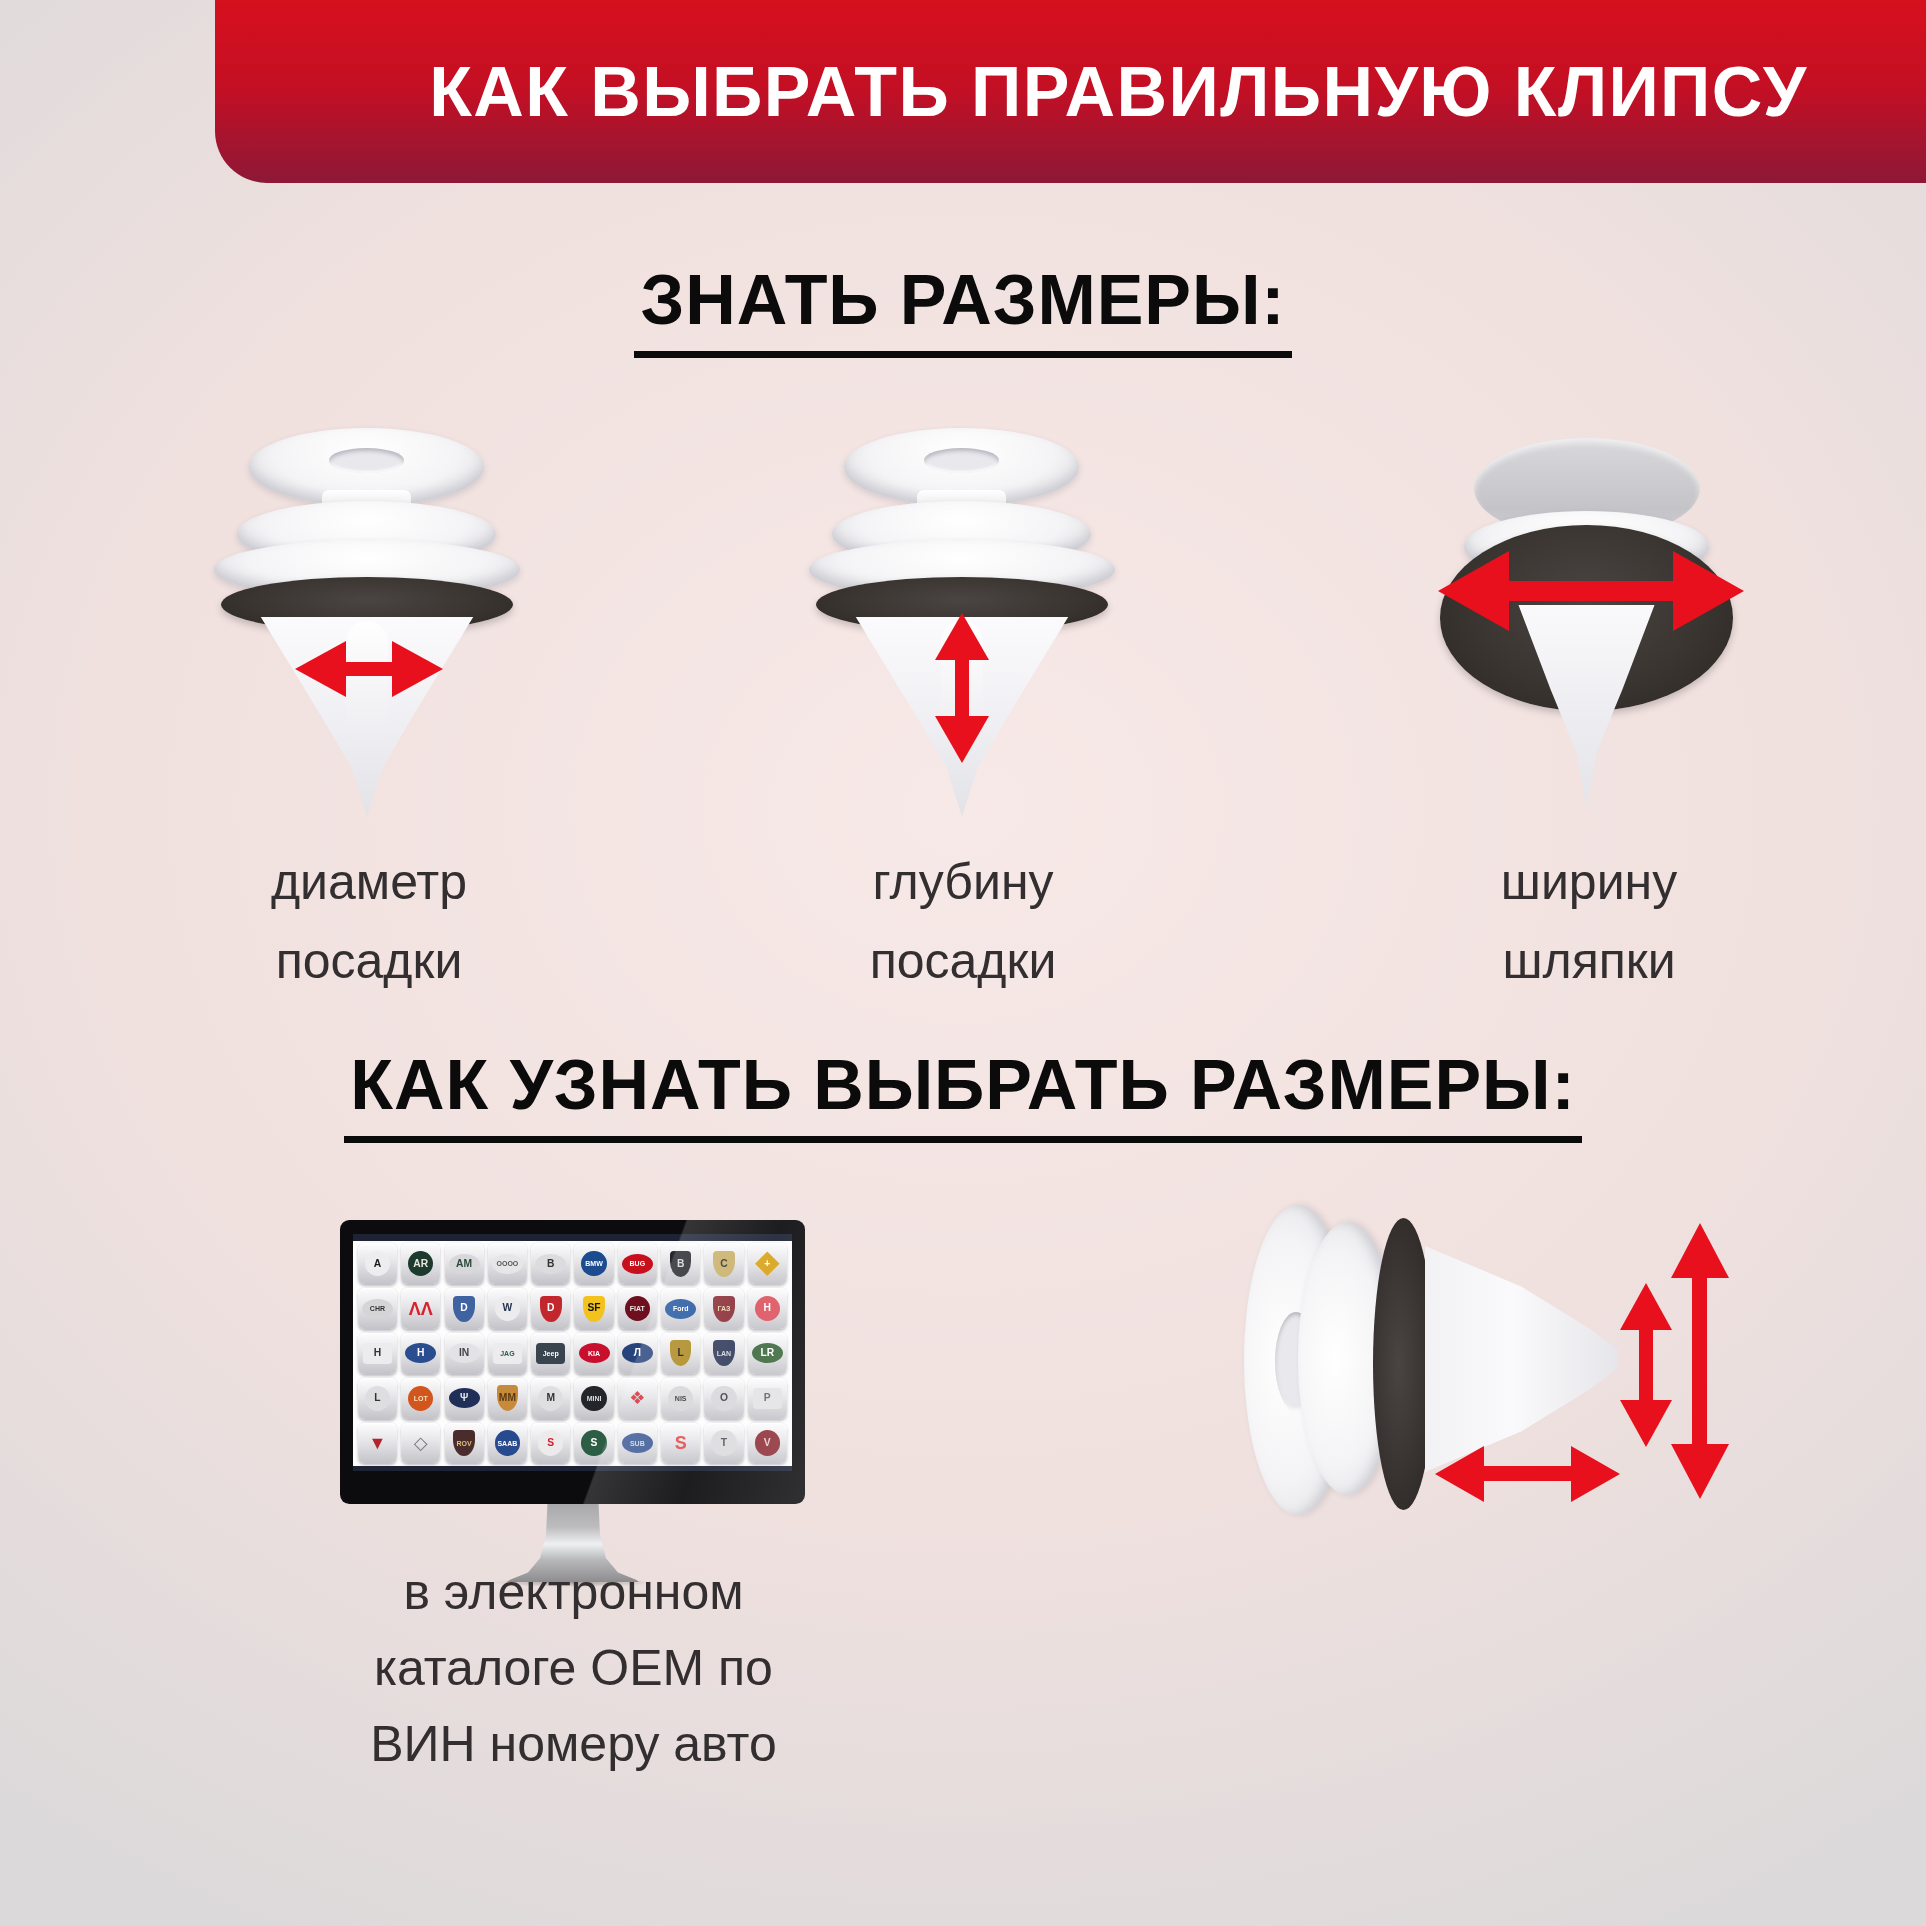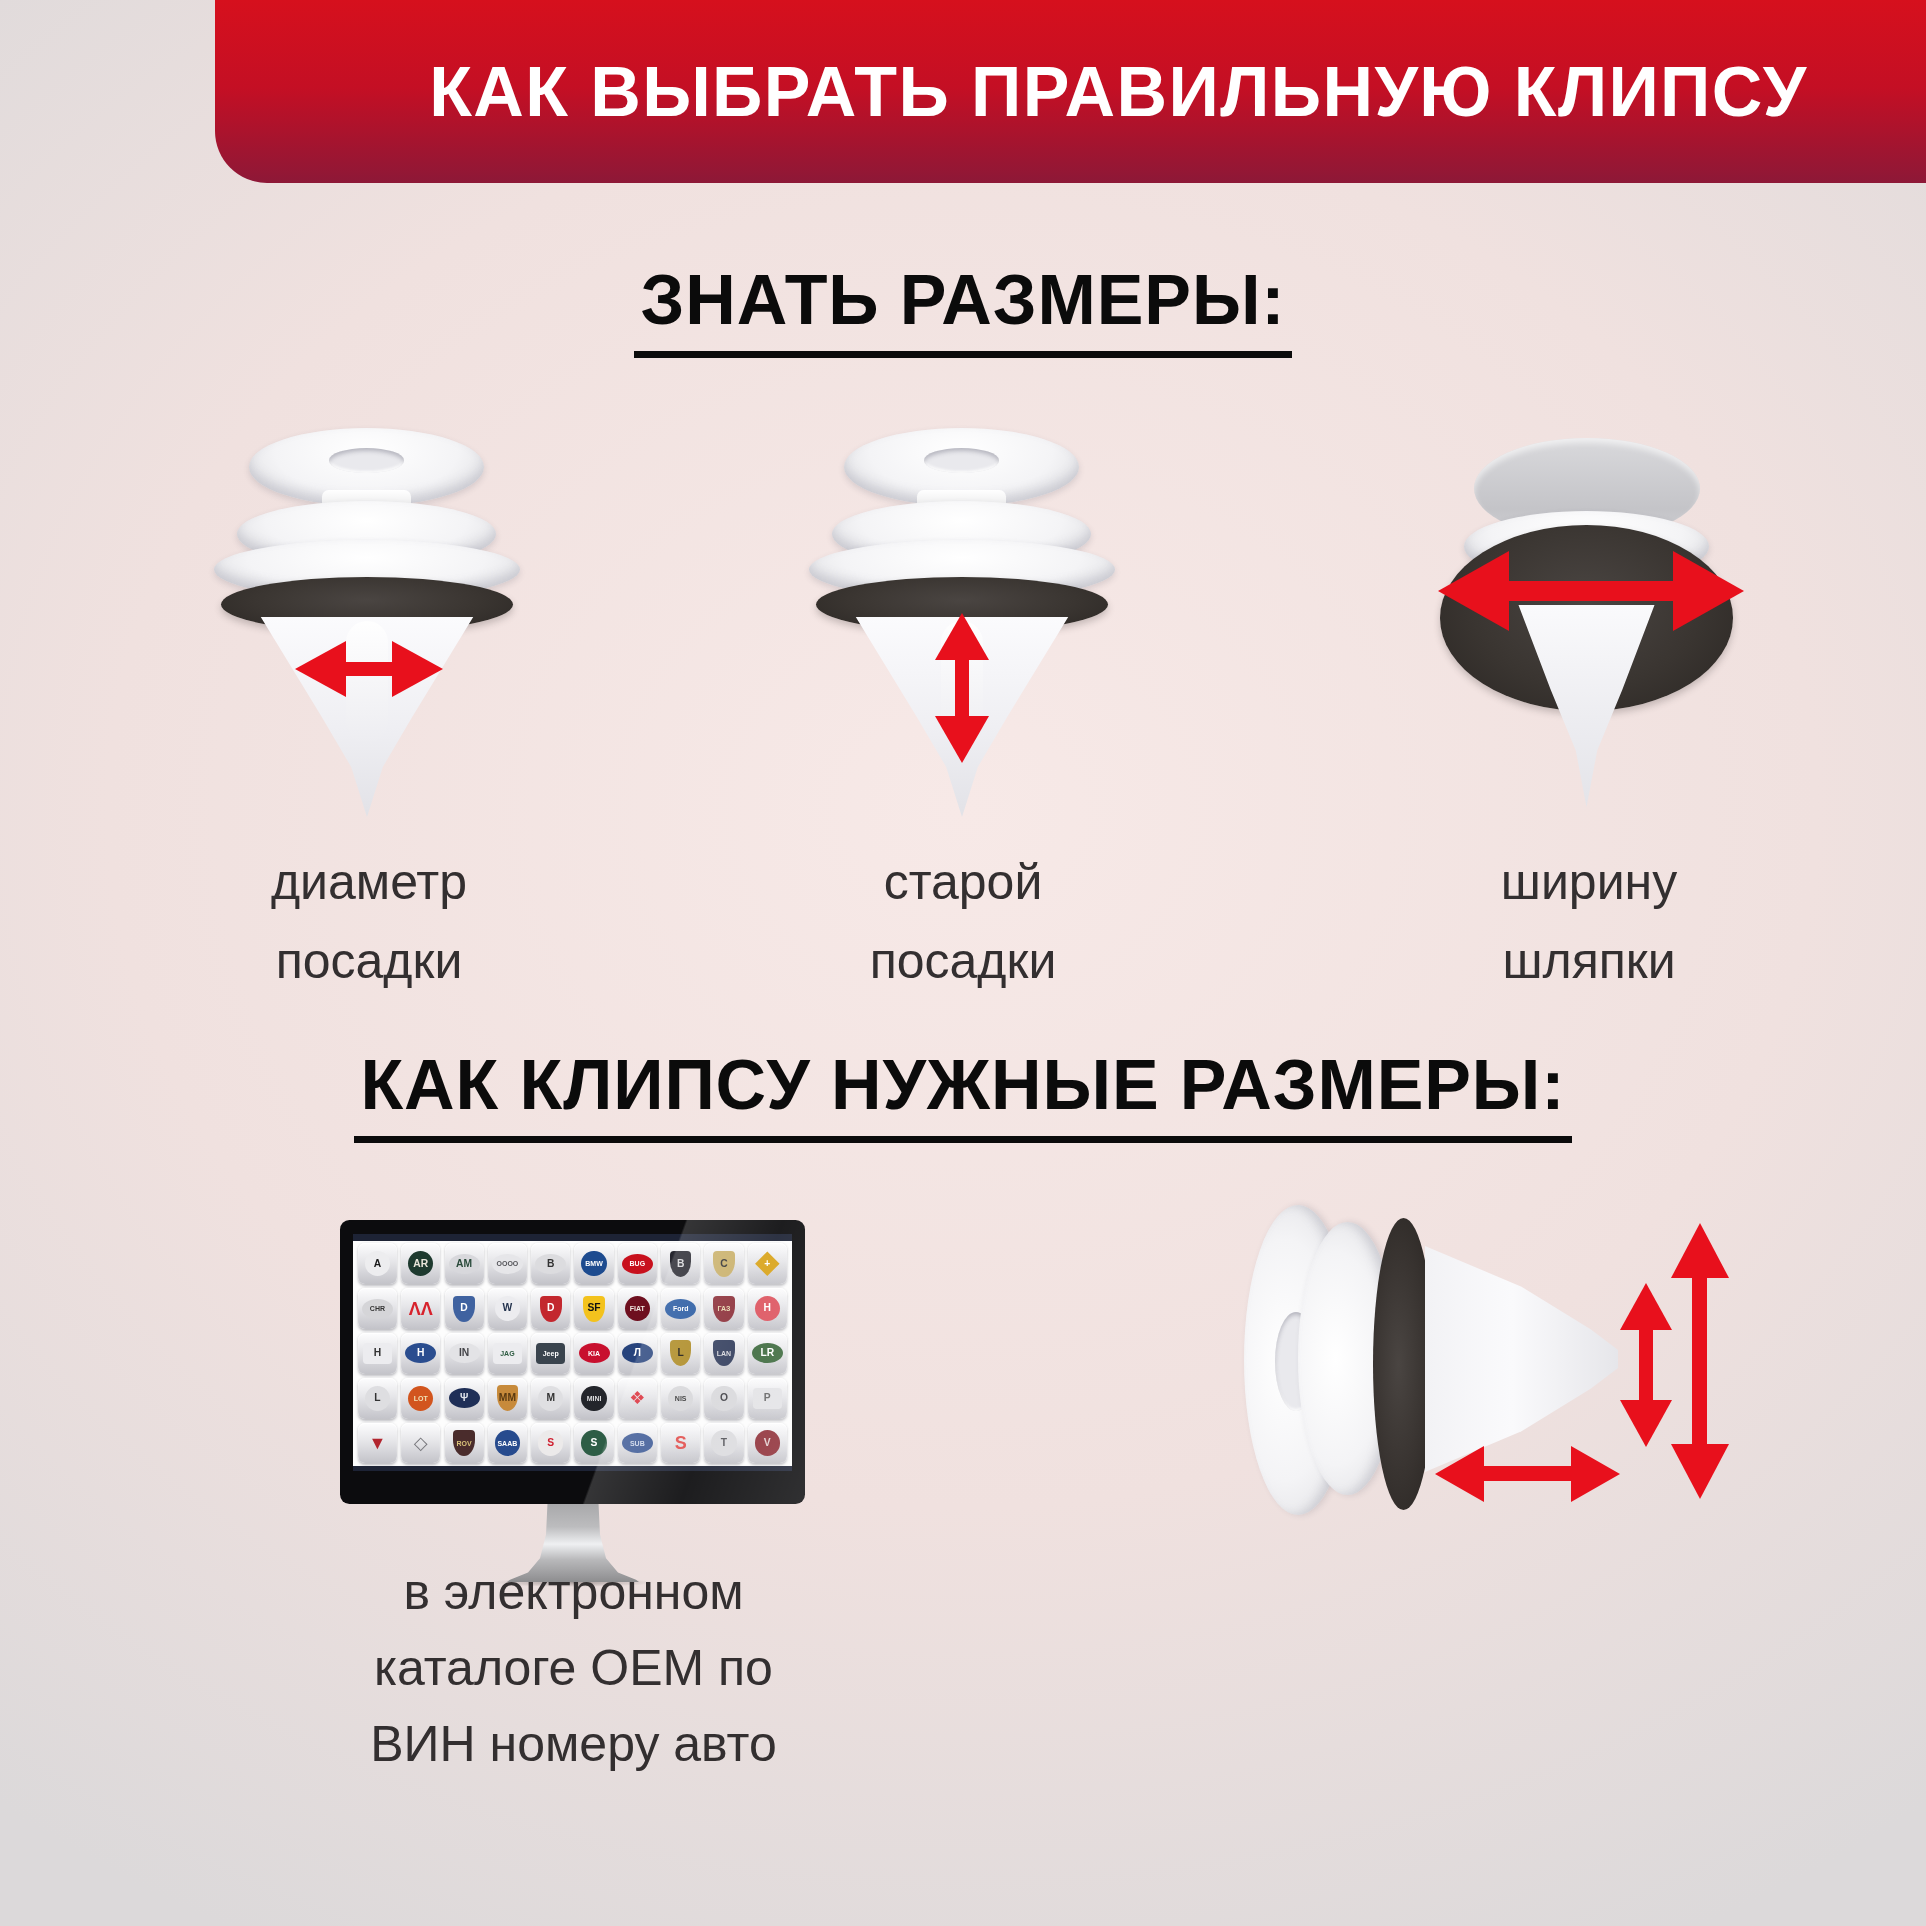--- a/index.html
+++ b/index.html
@@ -195,30 +195,30 @@
 
   <div class="arr arr-h" style="--hl:51px;--hw:28px;left:346px;top:662px;width:46px;height:14px;"></div>
   <div class="arr arr-v" style="--hl:47px;--hw:27px;left:955px;top:660px;width:14px;height:56px;"></div>
   <div class="arr arr-h" style="--hl:71px;--hw:40px;left:1509px;top:581px;width:164px;height:20px;"></div>
 
   <div class="sizelabel" style="left:134px;text-align:center;">
     <div>диаметр</div>
     <div>посадки</div>
   </div>
   <div class="sizelabel" style="left:728px;">
-    <div>старой</div>
+    <div>глубину</div>
     <div>посадки</div>
   </div>
   <div class="sizelabel" style="left:1354px;">
     <div>ширину</div>
     <div>шляпки</div>
   </div>
 
   <div class="h-center" id="heading-find">
-    <span class="h-inner">КАК КЛИПСУ НУЖНЫЕ РАЗМЕРЫ:</span>
+    <span class="h-inner">КАК УЗНАТЬ ВЫБРАТЬ РАЗМЕРЫ:</span>
   </div>
 
   <div class="stand"></div>
   <div class="stand-shadow"></div>
   <div class="monitor">
     <div class="screen">
       <div class="screen-topbar"></div>
       <div class="logo-grid" id="logo-grid">
           <div class="tile">
             <div class="mark shape-circle" style="background: rgb(237, 237, 239); color: rgb(26, 26, 26); font-size: 10.3px;">A</div>

